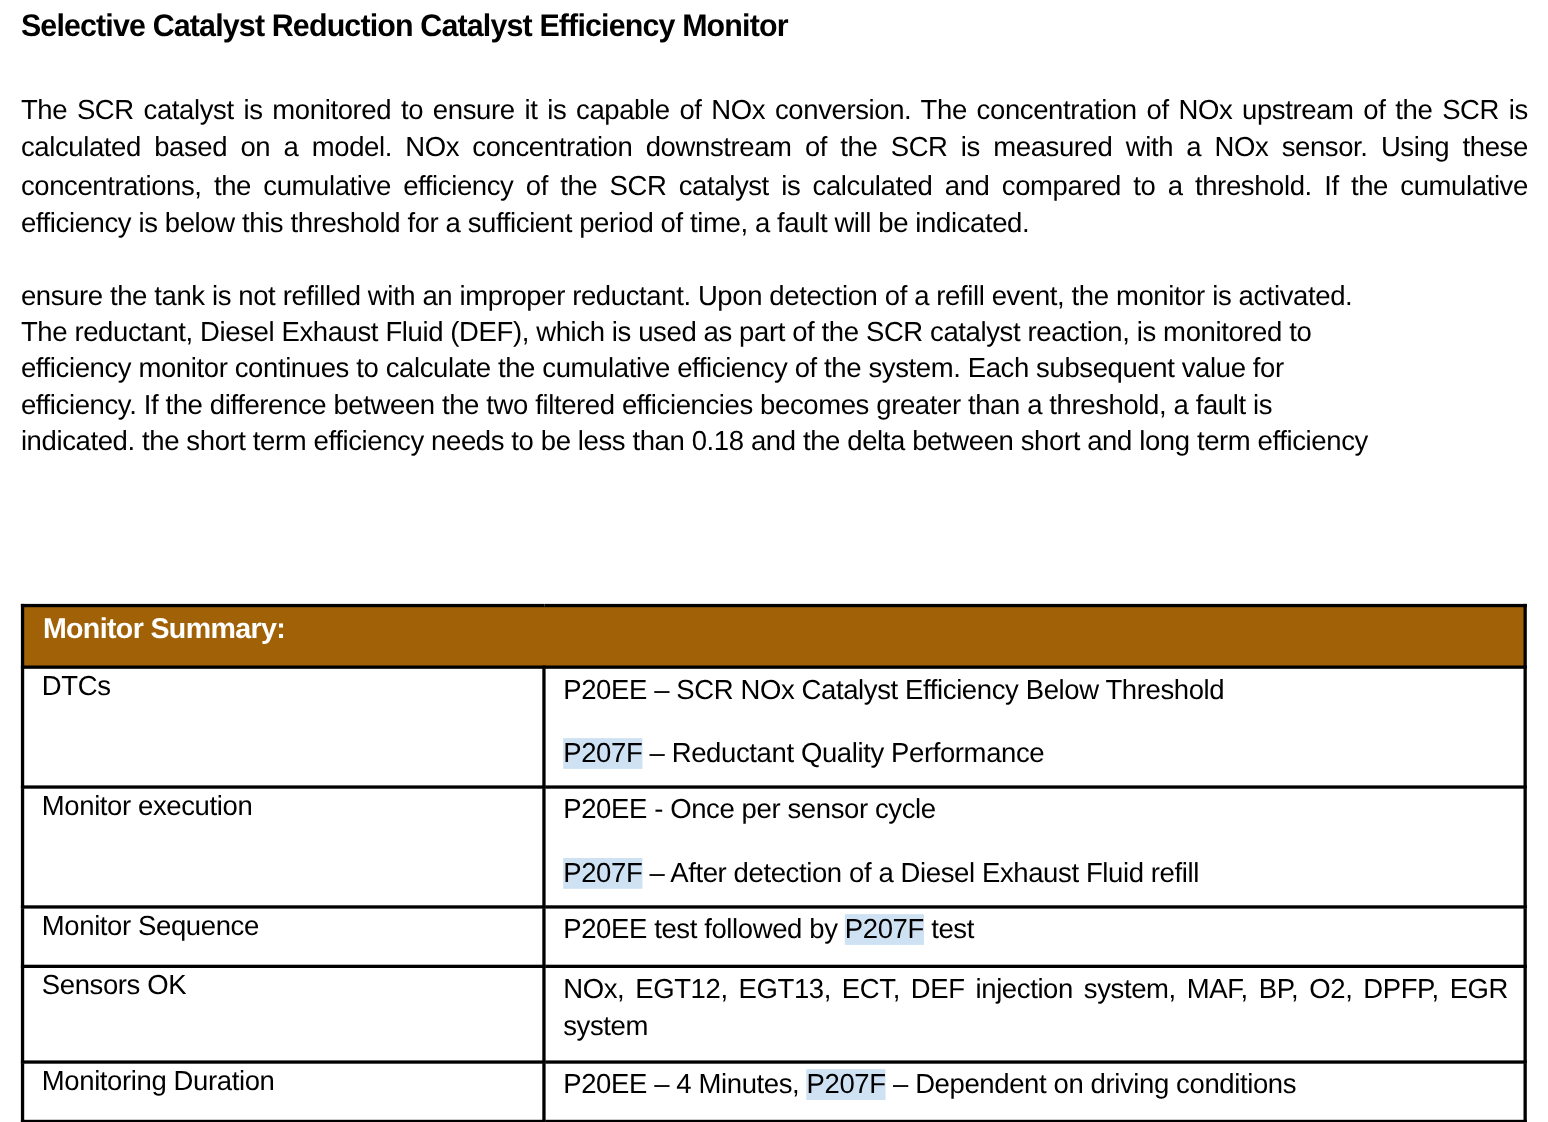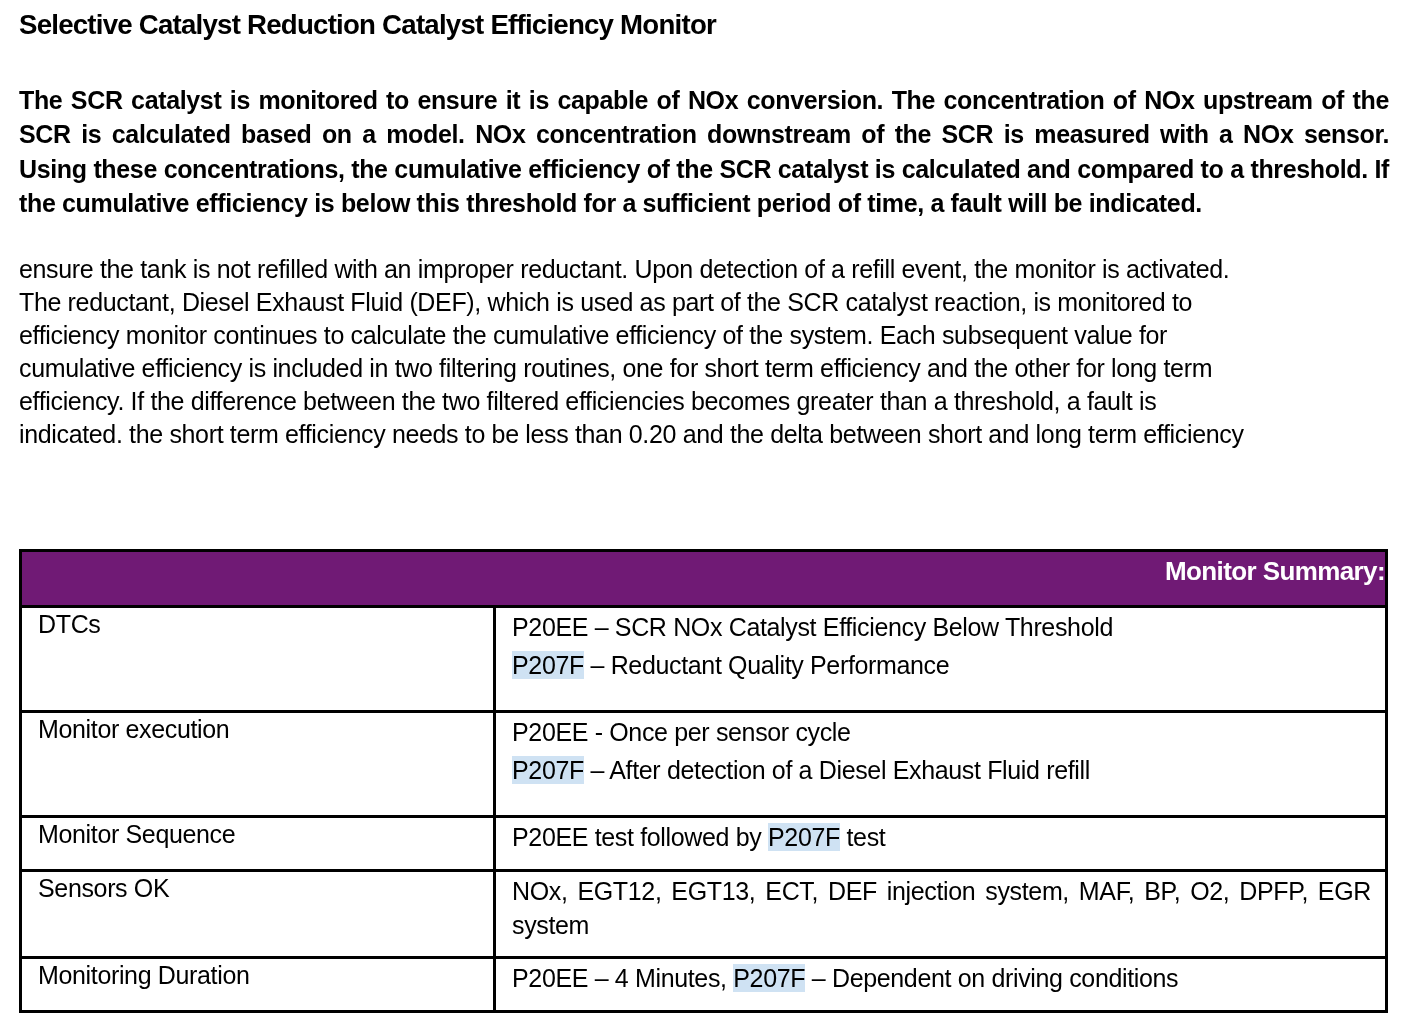--- a/index.html
+++ b/index.html
@@ -11,63 +11,62 @@
       position: absolute; left: 19px; top: 8px;
       font-size: 28.5px; font-weight: bold; letter-spacing: -0.8px;
       transform: scaleX(0.97); transform-origin: left top;
       white-space: nowrap;
     }
     .para {
       position: absolute; left: 19px; width: 1370px;
       font-size: 25px; letter-spacing: -0.35px; word-spacing: 0px;
       margin: 0;
     }
-    .p1 { top: 83px; line-height: 34.3px; text-align: justify; text-align-last: left; font-weight: bold; }
+    .p1 { top: 83px; line-height: 34.3px; text-align: justify; text-align-last: left; }
     .p2 { top: 253px; line-height: 33px; }
     table.summary {
       position: absolute; left: 19px; top: 549px;
       width: 1369px; border-collapse: collapse;
       font-size: 25px; letter-spacing: -0.35px;
     }
     table.summary th {
-      background: #701a75; color: #fff; text-align: right;
+      background: #a16207; color: #fff; text-align: left;
       font-weight: bold; height: 56px; padding: 0 0 0 17px;
       vertical-align: top; padding-top: 4px; box-sizing: border-box;
       font-size: 26px; letter-spacing: -0.6px;
       border: 3px solid #000;
     }
     table.summary td {
       border: 3px solid #000; vertical-align: top;
       padding: 2px 14px 12px 16px; box-sizing: border-box;
     }
     td.label-cell { width: 474px; }
     .line { display: block; line-height: 34px; }
-    .gap { margin-top: 4px; }
+    .gap { margin-top: 24px; }
     .hl { background: #cfe2f3; }
     .justify { text-align: justify; text-align-last: left; line-height: 34px; }
     tr.r-dtc td { height: 105px; }
     tr.r-exec td { height: 105px; }
     tr.r-seq td { height: 54px; }
     tr.r-sens td { height: 87px; }
     tr.r-dur td { height: 54px; }
   </style>
 </head>
 <body>
 
 <div class="title">Selective Catalyst Reduction Catalyst Efficiency Monitor</div>
 
 <p class="para p1">The SCR catalyst is monitored to ensure it is capable of NOx conversion.  The concentration of NOx upstream of the SCR is calculated based on a model.  NOx concentration downstream of the SCR is measured with a NOx sensor.  Using these concentrations, the cumulative efficiency of the SCR catalyst is calculated and compared to a threshold.  If the cumulative efficiency is below this threshold for a sufficient period of time, a fault will be indicated.</p>
 
 <p class="para p2">
   <span class="line" style="line-height:33px">ensure the tank is not refilled with an improper reductant.  Upon detection of a refill event, the monitor is activated.</span>
   <span class="line" style="line-height:33px">The reductant, Diesel Exhaust Fluid (DEF), which is used as part of the SCR catalyst reaction, is monitored to</span>
   <span class="line" style="line-height:33px">efficiency monitor continues to calculate the cumulative efficiency of the system.  Each subsequent value for</span>
-  <span class="line" style="line-height:33px">cumulative efficiency is included in two filtering routines, one for short term efficiency and the other for long term</span>
   <span class="line" style="line-height:33px">efficiency.  If the difference between the two filtered efficiencies becomes greater than a threshold, a fault is</span>
-  <span class="line" style="line-height:33px">indicated.  the short term efficiency needs to be less than 0.20 and the delta between short and long term efficiency</span>
+  <span class="line" style="line-height:33px">indicated.  the short term efficiency needs to be less than 0.18 and the delta between short and long term efficiency</span>
 </p>
 
 <table class="summary">
   <thead>
     <tr>
       <th colspan="2">Monitor Summary:</th>
     </tr>
   </thead>
   <tbody>
     <tr class="r-dtc">

